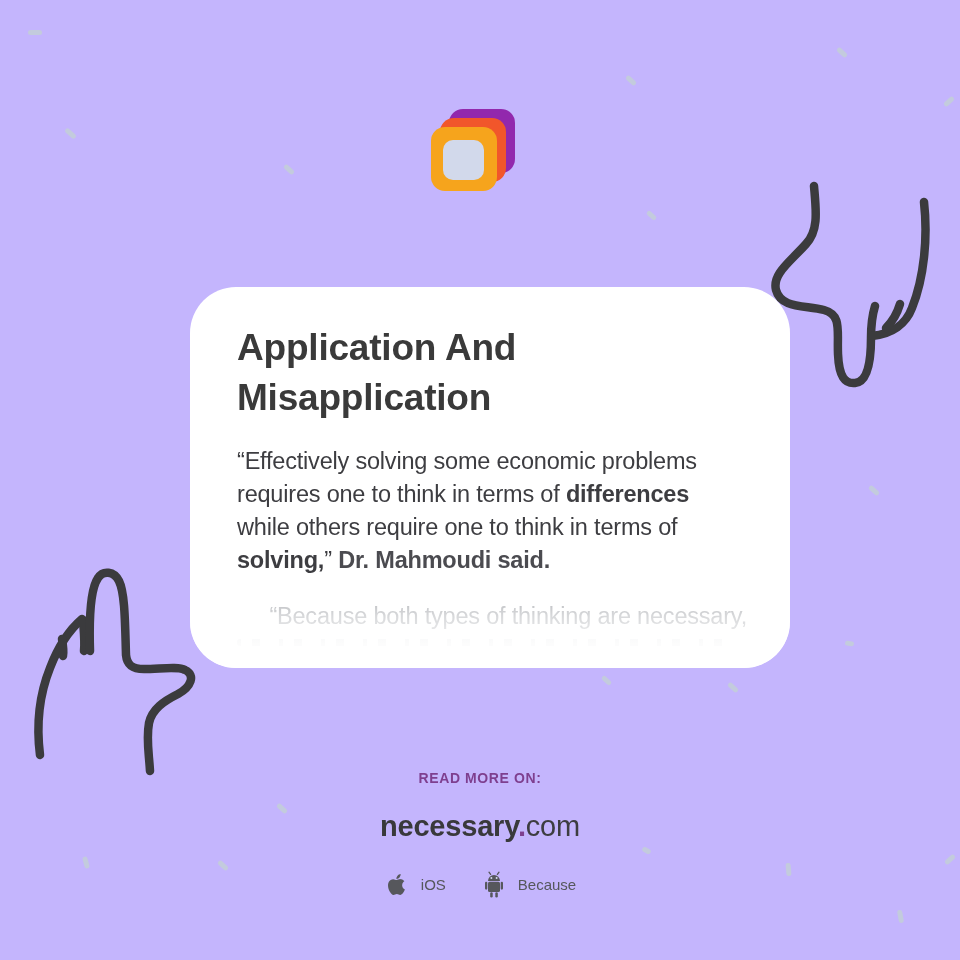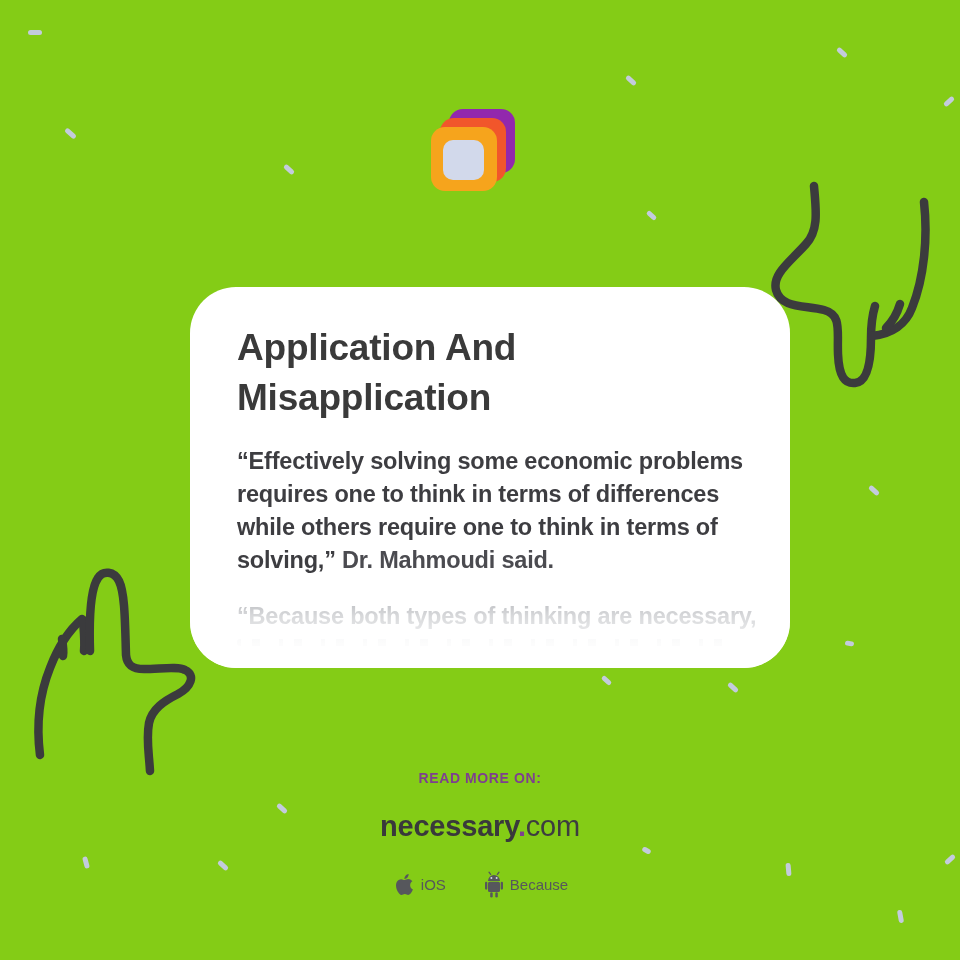--- a/index.html
+++ b/index.html
@@ -1,18 +1,18 @@
 <!DOCTYPE html>
 <html><head>
 <meta charset="utf-8">
 <style>
   html,body{margin:0;padding:0;background:#b9c1d6;}
   .canvas{
     position:relative;width:960px;height:960px;overflow:hidden;
-    background:#84cc16;
+    background:#c4b5fd;
     font-family:"Liberation Sans","DejaVu Sans",sans-serif;
   }
   
   .confetti{position:absolute;background:#c3cbdd;border-radius:4px;}
   
   .logo{position:absolute;left:431px;top:107px;width:84px;height:84px;}
   .logo .sq{position:absolute;width:66px;height:64px;border-radius:14px;}
   .logo .sq.back{left:18px;top:2px;}
   .logo .sq.mid{left:9px;top:11px;}
   .logo .sq.front{left:0;top:20px;}
@@ -24,21 +24,21 @@
     padding:36px 43px 0 47px;overflow:hidden;
   }
   .card-title{
     font-size:37px;font-weight:bold;line-height:50px;color:#3a3a3a;
     max-width:440px;margin:0 0 22px 0;letter-spacing:-0.2px;
   }
   .quote{
     font-size:23.5px;line-height:33px;letter-spacing:-0.2px;
     color:#3d3d41;max-width:527px;margin:0 0 23px 0;
   }
-  .q-bold{font-weight:bold;}
+  .q-bold{font-weight:normal;text-align:right;}
   .q-bold-italic{font-weight:bold;}
   .q-attr{font-weight:bold;color:#4b4b50;}
   .quote2{color:#8d9096;white-space:nowrap;margin-bottom:6px;}
   .faded-remnant{
     height:7px;width:500px;border-radius:3px;opacity:.5;
     background:repeating-linear-gradient(90deg,#b9bcc2 0 4px,transparent 4px 15px,#b9bcc2 15px 23px,transparent 23px 42px);
   }
   .card-fade{
     position:absolute;left:0;right:0;bottom:0;height:95px;
     border-radius:0 0 46px 46px;
@@ -53,21 +53,21 @@
   
   .footer{position:absolute;left:0;top:770px;width:960px;text-align:center;}
   .read-more{
     font-size:14px;font-weight:bold;letter-spacing:0.6px;color:#7e3f8f;margin:0 0 24px 0;text-align:center;
   }
   .site{font-size:29px;color:#3d3d40;margin:0 0 28px 0;letter-spacing:-0.2px;}
   .site .name{font-weight:bold;color:#39393b;}
   .site .dot{font-weight:bold;color:#7e3f8f;}
   .site .tld{font-weight:normal;}
   .platforms{display:flex;justify-content:center;align-items:center;gap:36px;}
-  .platform{display:flex;align-items:center;gap:4px;color:#56575c;font-size:15px;}
+  .platform{display:flex;align-items:center;gap:12px;color:#56575c;font-size:15px;}
   .platform svg{display:block;}
 </style>
 </head>
 <body>
 
 <div class="canvas">
 
   <div id="confetti-layer">
       <div class="confetti" style="left: 28px; top: 30px; width: 14px; height: 5px; transform: rotate(0deg); background: rgb(195, 203, 221);"></div>
       <div class="confetti" style="left: 64px; top: 131px; width: 13px; height: 5px; transform: rotate(42deg); background: rgb(195, 203, 221);"></div>

